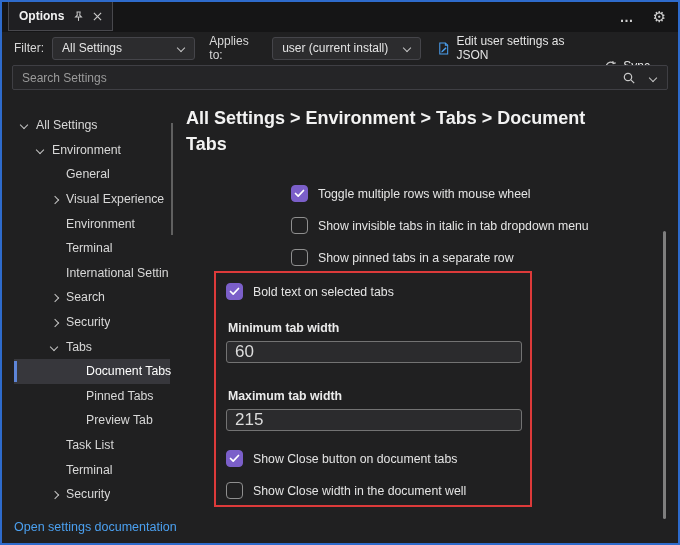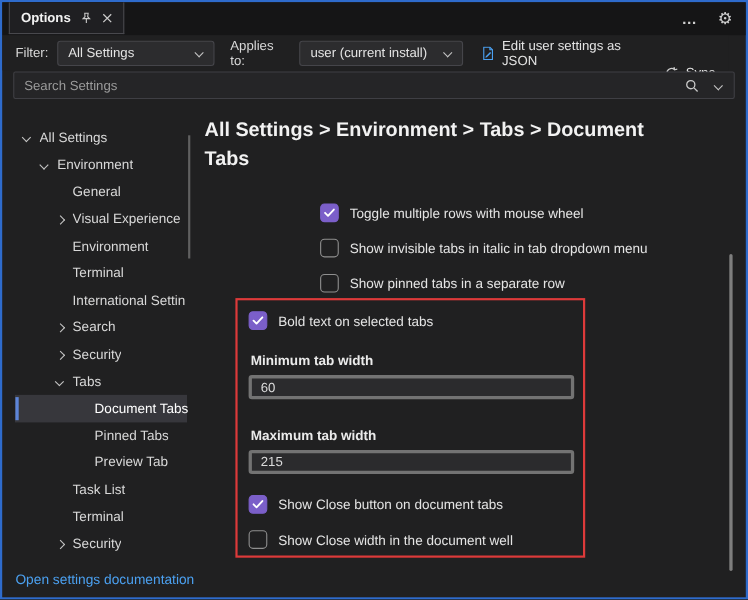--- a/index.html
+++ b/index.html
@@ -68,22 +68,22 @@
   .cb-row { position:absolute; display:flex; align-items:center; gap:10px; font-size:12.3px; color:#e4e4e4; cursor:pointer; }
   .cb-top { left:109px; }
   .checkbox { flex:0 0 17px; width:17px; height:17px; border:1px solid #8f8f8f; border-radius:4px;
               background:transparent; display:flex; align-items:center; justify-content:center; }
   .checkbox .tick { display:none; }
   .checkbox.checked { background:var(--accent-purple,#7b5fc9); border-color:var(--accent-purple,#7b5fc9); }
   .checkbox.checked .tick { display:block; }
   .red-box { position:absolute; left:32px; top:174px; width:318px; height:236px;
              border:2px solid var(--highlight-red,#dd3a3a); }
   .field-label { position:absolute; font-size:12.3px; font-weight:bold; color:#ebebeb; }
-  .text-input { position:absolute; width:296px; height:22px; background:#2b2b2d; border:3px solid #737373;
-                border-radius:3px; color:#dcdcdc; font-size:12px; padding:0 8px; font-family:inherit; outline:none; }
+  .text-input { position:absolute; width:296px; height:22px; background:#2b2b2d; border:1px solid #737373;
+                border-radius:3px; color:#dcdcdc; font-size:17px; padding:0 8px; font-family:inherit; outline:none; }
   .main-scroll { position:absolute; left:481px; top:134px; width:3px; height:288px; background:#7e7e7e; border-radius:2px; }
 </style>
 </head>
 <body>
 
 <div class="window">
 
   <div class="titlebar">
     <div class="doc-tab">
       <span class="tab-label">Options</span>

